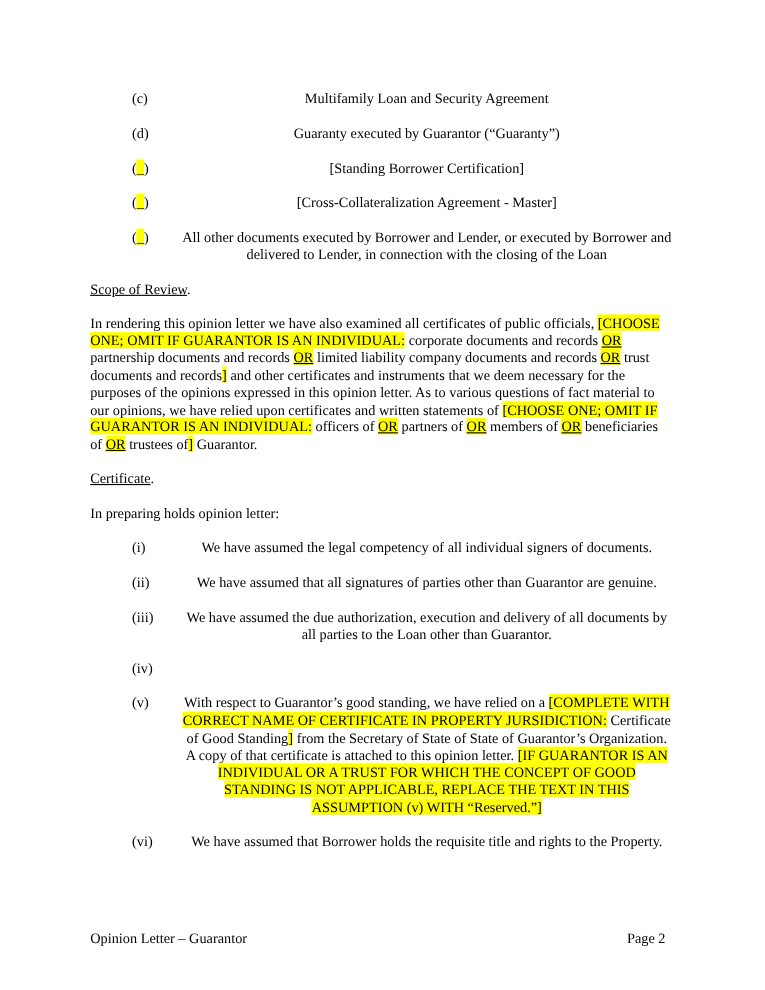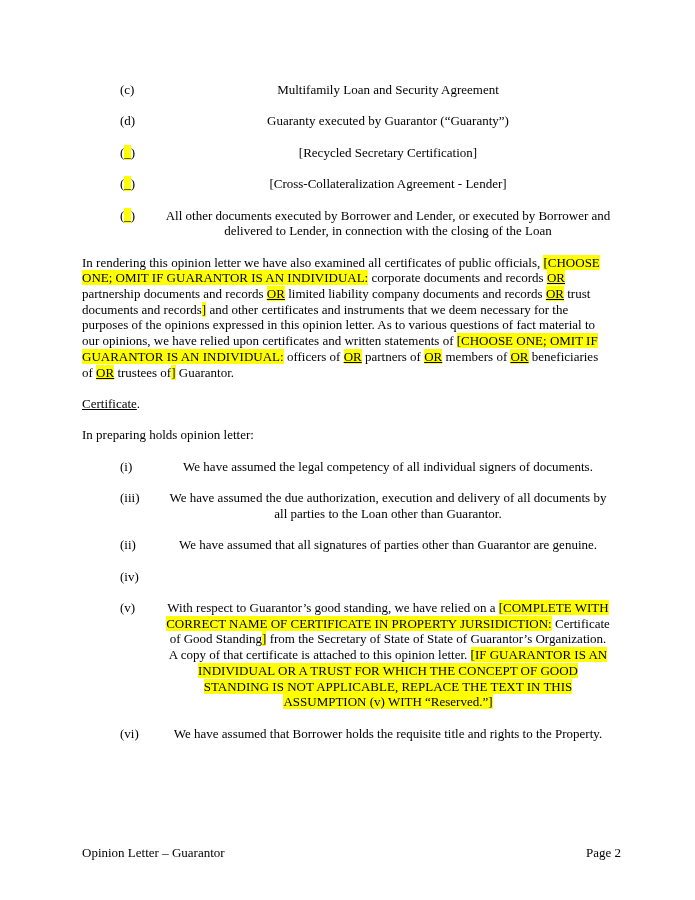--- a/index.html
+++ b/index.html
@@ -18,21 +18,21 @@
     left:82px; top:82px;
     width:530px;
   }
   .li-row{display:flex;margin:0 0 15.7px 0;}
   .li-marker{margin-left:38px;width:44px;flex-shrink:0;}
   .li-text{flex:1;text-align:center;}
   .heading{font-size:13px;font-weight:normal;margin:0 0 15.7px 0;}
   .para{margin:0 0 15.7px 0;}
   .footer{
     position:absolute;
-    left:82px; right:74px; top:845px;
+    left:82px; right:90px; top:845px;
     display:flex;justify-content:space-between;
   }
   .b{font-weight:normal;}
   .u{text-decoration:underline;}
   .hl{background:#ffff00;}
 </style>
 </head>
 <body>
 
 <div class="page">
@@ -41,47 +41,48 @@
     <div class="li-row">
       <span class="li-marker"><span>(c)</span></span>
       <span class="li-text"><span>Multifamily Loan and Security Agreement</span></span>
     </div>
     <div class="li-row">
       <span class="li-marker"><span>(d)</span></span>
       <span class="li-text"><span>Guaranty executed by Guarantor (“</span><span class="b">Guaranty</span><span>”)</span></span>
     </div>
     <div class="li-row">
       <span class="li-marker"><span>(</span><span class="hl">_</span><span>)</span></span>
-      <span class="li-text"><span>[Recycled Secretary Certification]</span></span>
+      <span class="li-text"><span>[Standing Borrower Certification]</span></span>
     </div>
     <div class="li-row">
       <span class="li-marker"><span>(</span><span class="hl">_</span><span>)</span></span>
-      <span class="li-text"><span>[Cross-Collateralization Agreement - Lender]</span></span>
+      <span class="li-text"><span>[Cross-Collateralization Agreement - Master]</span></span>
     </div>
     <div class="li-row">
       <span class="li-marker"><span>(</span><span class="hl">_</span><span>)</span></span>
       <span class="li-text"><span>All other documents executed by Borrower and Lender, or executed by Borrower and delivered to Lender, in connection with the closing of the Loan</span></span>
     </div>
 
+    <h2 class="heading"><span class="u">Scope of Review</span><span>.</span></h2>
     <p class="para"><span>In rendering this opinion letter we have also examined all certificates of public officials, </span><span class="hl b">[CHOOSE ONE; OMIT IF GUARANTOR IS AN INDIVIDUAL:</span><span> corporate documents and records </span><span class="hl b u">OR</span><span> partnership documents and records </span><span class="hl b u">OR</span><span> limited liability company documents and records </span><span class="hl b u">OR</span><span> trust documents and records</span><span class="hl b">]</span><span> and other certificates and instruments that we deem necessary for the purposes of the opinions expressed in this opinion letter. As to various questions of fact material to our opinions, we have relied upon certificates and written statements of </span><span class="hl b">[CHOOSE ONE; OMIT IF GUARANTOR IS AN INDIVIDUAL:</span><span> officers of </span><span class="hl b u">OR</span><span> partners of </span><span class="hl b u">OR</span><span> members of </span><span class="hl b u">OR</span><span> beneficiaries of </span><span class="hl b u">OR</span><span> trustees of</span><span class="hl b">]</span><span> Guarantor.</span></p>
 
     <h2 class="heading"><span class="u">Certificate</span><span>.</span></h2>
     <p class="para"><span>In preparing holds opinion letter:</span></p>
 
     <div class="li-row">
       <span class="li-marker"><span>(i)</span></span>
       <span class="li-text"><span>We have assumed the legal competency of all individual signers of documents.</span></span>
     </div>
     <div class="li-row">
+      <span class="li-marker"><span>(ii)</span></span>
+      <span class="li-text"><span>We have assumed that all signatures of parties other than Guarantor are genuine.</span></span>
+    </div>
+    <div class="li-row">
       <span class="li-marker"><span>(iii)</span></span>
       <span class="li-text"><span>We have assumed the due authorization, execution and delivery of all documents by all parties to the Loan other than Guarantor.</span></span>
-    </div>
-    <div class="li-row">
-      <span class="li-marker"><span>(ii)</span></span>
-      <span class="li-text"><span>We have assumed that all signatures of parties other than Guarantor are genuine.</span></span>
     </div>
     <div class="li-row">
       <span class="li-marker"><span>(iv)</span></span>
     </div>
     <div class="li-row">
       <span class="li-marker"><span>(v)</span></span>
       <span class="li-text"><span>With respect to Guarantor’s good standing, we have relied on a </span><span class="hl b">[COMPLETE WITH CORRECT NAME OF CERTIFICATE IN PROPERTY JURSIDICTION:</span><span> Certificate of Good Standing</span><span class="hl b">]</span><span> from the Secretary of State of State of Guarantor’s Organization. A copy of that certificate is attached to this opinion letter. </span><span class="hl b">[IF GUARANTOR IS AN INDIVIDUAL OR A TRUST FOR WHICH THE CONCEPT OF GOOD STANDING IS NOT APPLICABLE, REPLACE THE TEXT IN THIS ASSUMPTION (v) WITH “Reserved.”]</span></span>
     </div>
     <div class="li-row">
       <span class="li-marker"><span>(vi)</span></span>

